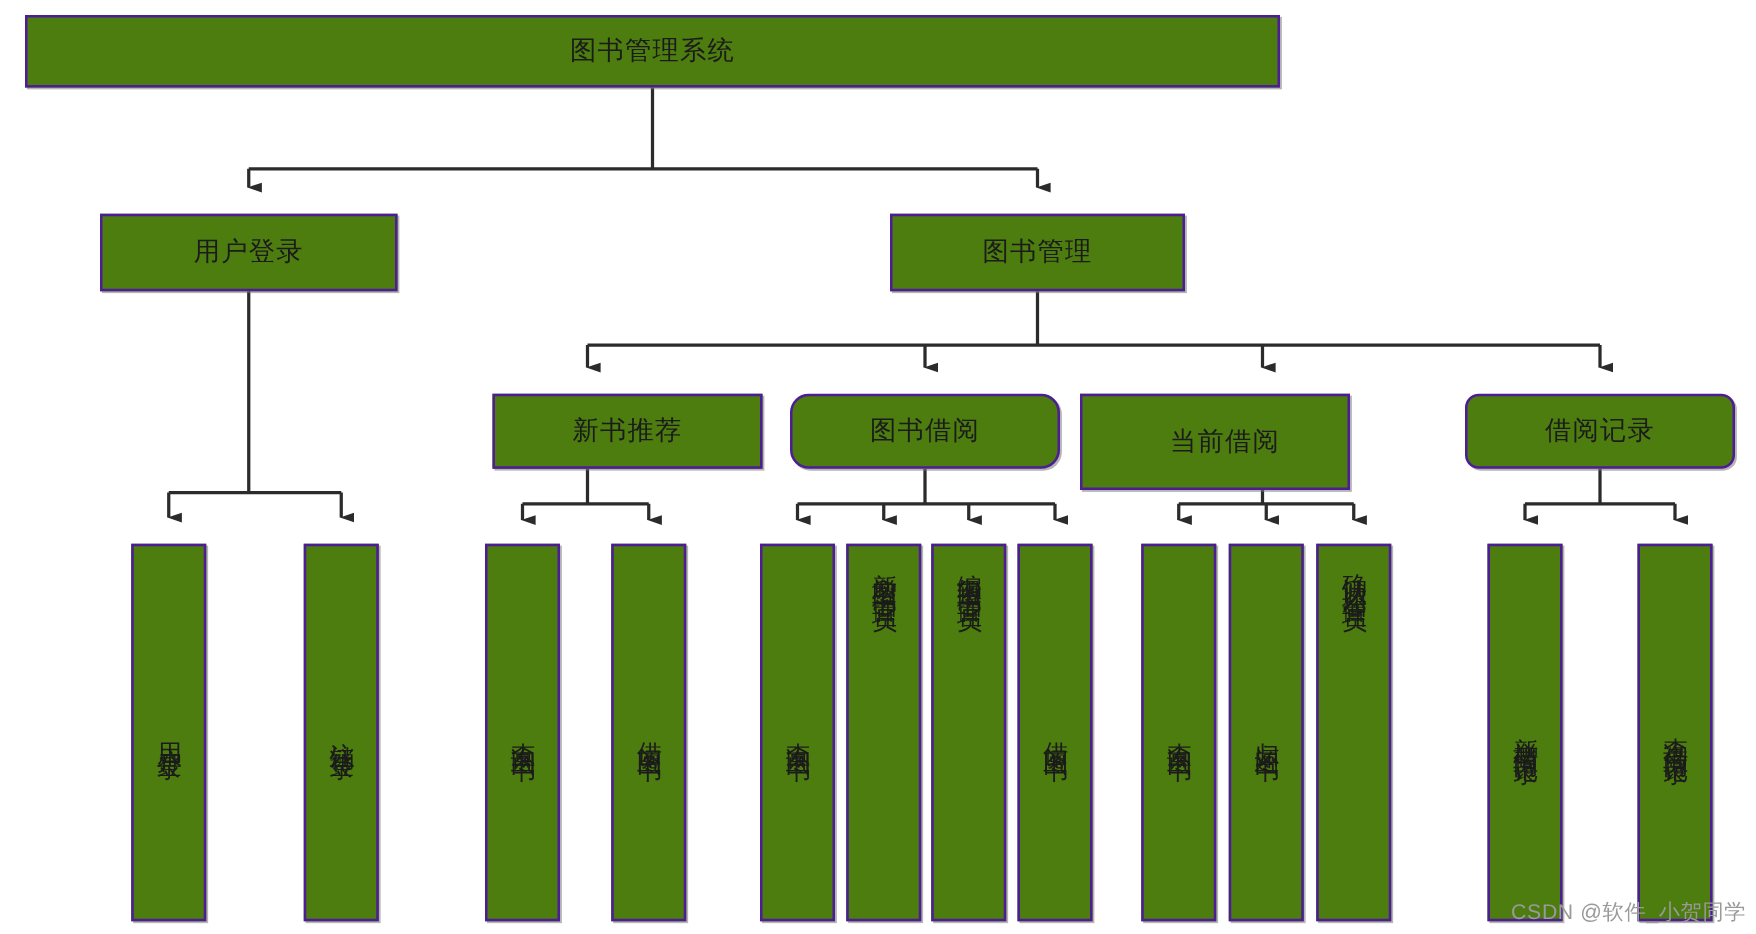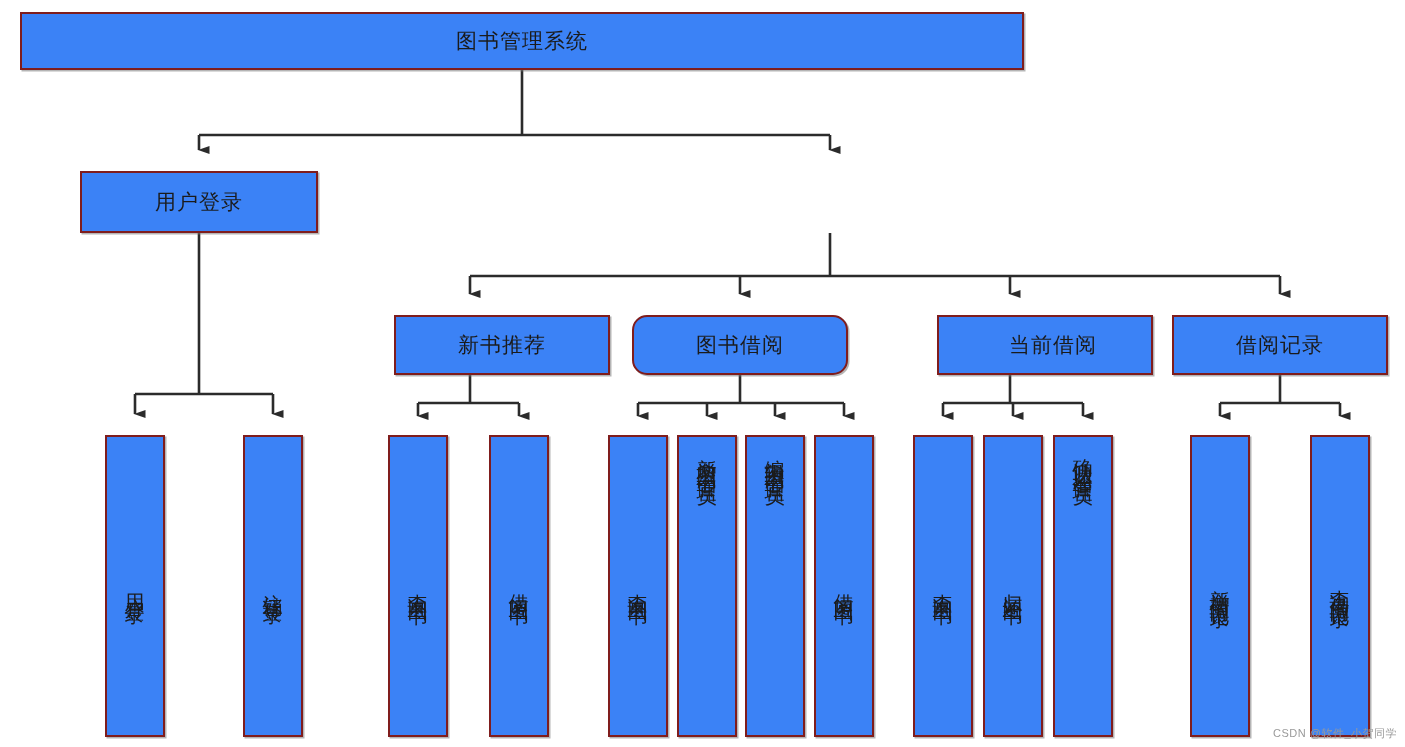--- a/index.html
+++ b/index.html
@@ -22,22 +22,22 @@
   svg.diagram-canvas {
     position: absolute;
     top: 0;
     left: 0;
     width: 1405px;
     height: 747px;
   }
   .node-box {
     position: absolute;
     box-sizing: border-box;
-    background: #3b82f6;
-    border: 2px solid #7f1d1d;
+    background: #4d7c0f;
+    border: 2px solid #4c1d95;
     box-shadow: 1.5px 1.5px 0 rgba(120,120,120,0.55);
     display: flex;
     align-items: center;
     justify-content: center;
   }
   .node-label-h {
     font-size: 21px;
     color: #1b1b1b;
     letter-spacing: 1px;
     line-height: 1.1;
@@ -58,21 +58,21 @@
     white-space: nowrap;
   }
   .node-box.vertical.v-center {
     align-items: center;
     padding-top: 0;
   }
   .watermark {
     position: absolute;
     right: 8px;
     bottom: 6px;
-    font-size: 11px;
+    font-size: 17px;
     color: #9a9a9a;
     white-space: nowrap;
     letter-spacing: 0.5px;
   }
 </style>
 </head>
 <body>
 
 <div id="diagram-root">
 
@@ -138,31 +138,34 @@
     </g>
   </svg>
 
   <div class="node-box" id="box-root" style="left: 20px; top: 12px; width: 1004px; height: 58px;">
     <span class="node-label-h">图书管理系统</span>
   </div>
 
   <div class="node-box" id="box-l2-0" style="left: 80px; top: 171px; width: 238px; height: 62px;">
     <span class="node-label-h">用户登录</span>
   </div>
+  <div class="node-box" id="box-l2-1" style="left: 712px; top: 171px; width: 236px; height: 62px;">
+    <span class="node-label-h">图书管理</span>
+  </div>
 
   <div class="node-box" id="box-l3-0" style="left: 362px; top: 315px; width: 216px; height: 60px; margin-left: 32px;">
     <span class="node-label-h">新书推荐</span>
   </div>
   <div class="node-box" id="box-l3-1" style="left: 632px; top: 315px; width: 216px; height: 60px; border-radius: 15px;">
     <span class="node-label-h">图书借阅</span>
   </div>
-  <div class="node-box" id="box-l3-2" style="left: 937px; top: 315px; width: 216px; height: 60px; padding-left: 16px;">
+  <div class="node-box" id="box-l3-2" style="left: 864px; top: 315px; width: 216px; height: 77px; padding-left: 16px;">
     <span class="node-label-h">当前借阅</span>
   </div>
-  <div class="node-box" id="box-l3-3" style="left: 1172px; top: 315px; width: 216px; height: 60px;">
+  <div class="node-box" id="box-l3-3" style="left: 1172px; top: 315px; width: 216px; height: 60px; border-radius: 11px;">
     <span class="node-label-h">借阅记录</span>
   </div>
 
   <div class="node-box vertical v-center" id="box-leaf-0" style="left: 105px; top: 435px; width: 60px; height: 302px;">
     <span class="node-label-v">用户登录</span>
   </div>
   <div class="node-box vertical v-center" id="box-leaf-1" style="left: 243px; top: 435px; width: 60px; height: 302px;">
     <span class="node-label-v">注销登录</span>
   </div>
   <div class="node-box vertical v-center" id="box-leaf-2" style="left: 388px; top: 435px; width: 60px; height: 302px;">

